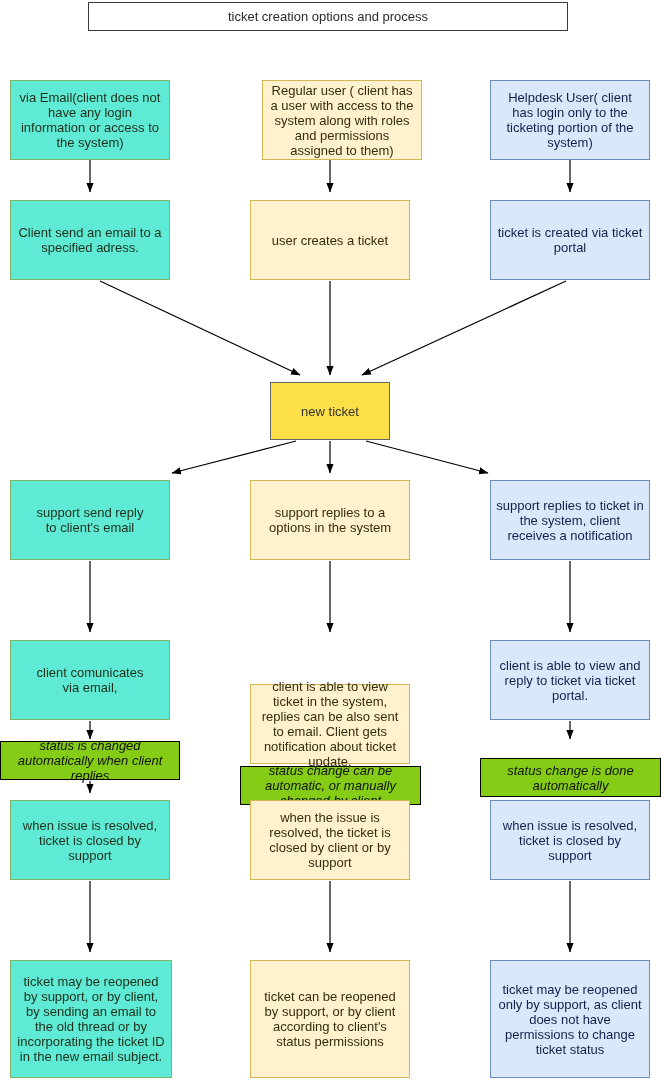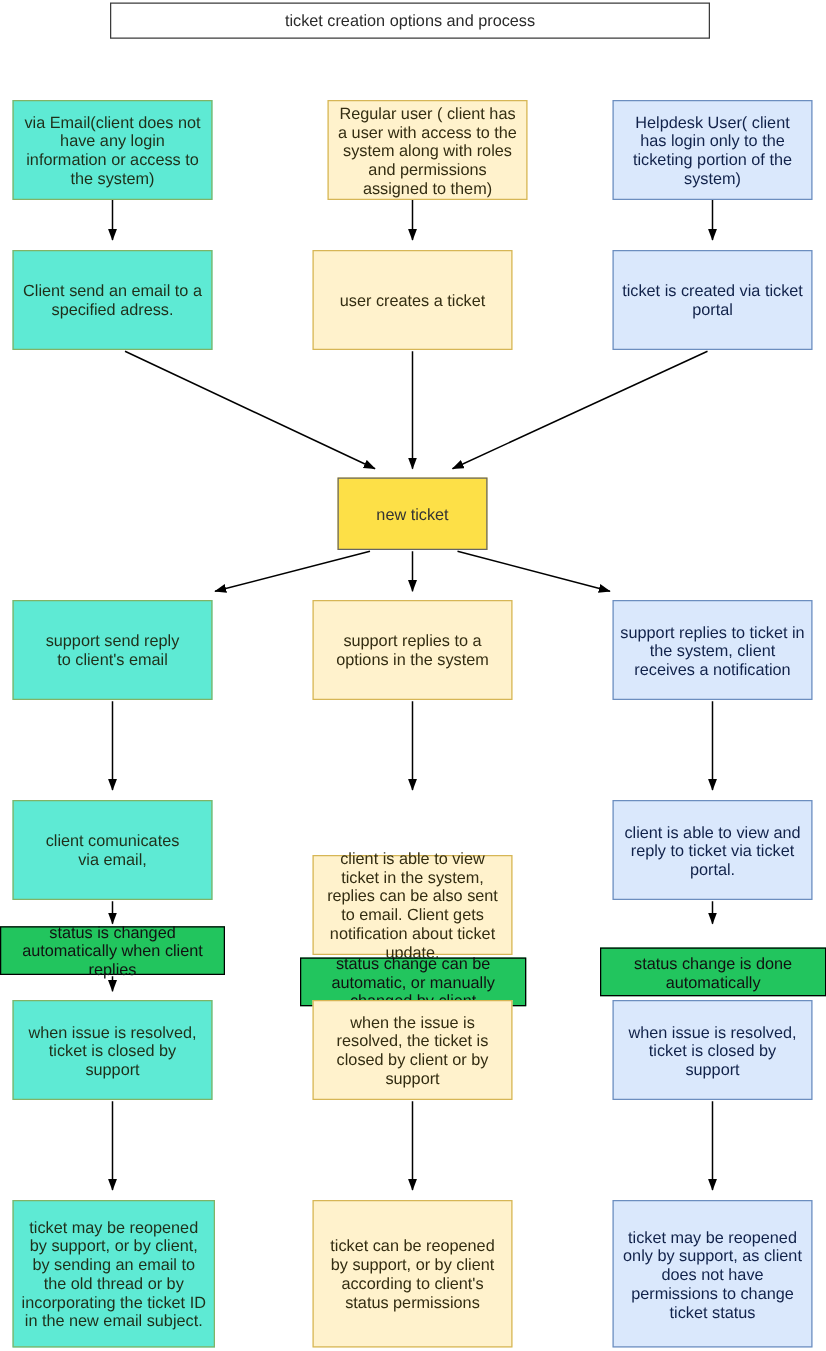--- a/index.html
+++ b/index.html
@@ -64,23 +64,24 @@
     background: #dae8fc;
     border-color: #6c8ebf;
     color: #11224a;
   }
   .n-grey {
     background: #fde047;
     border-color: #666666;
     color: #333333;
   }
   .n-white {
-    background: #22c55e;
+    background: #84cc16;
     border-color: #000000;
     color: #111111;
+    font-style: italic;
   }
 </style>
 </head>
 <body>
 
 <div id="canvas">
   <svg class="edges" viewBox="0 0 661 1081" xmlns="http://www.w3.org/2000/svg">
     <defs>
       <marker id="arrow" markerWidth="9" markerHeight="9" refX="7.5" refY="3" orient="auto" markerUnits="strokeWidth">
         <path d="M0,0 L8,3 L0,6 z" fill="#000000"></path>

